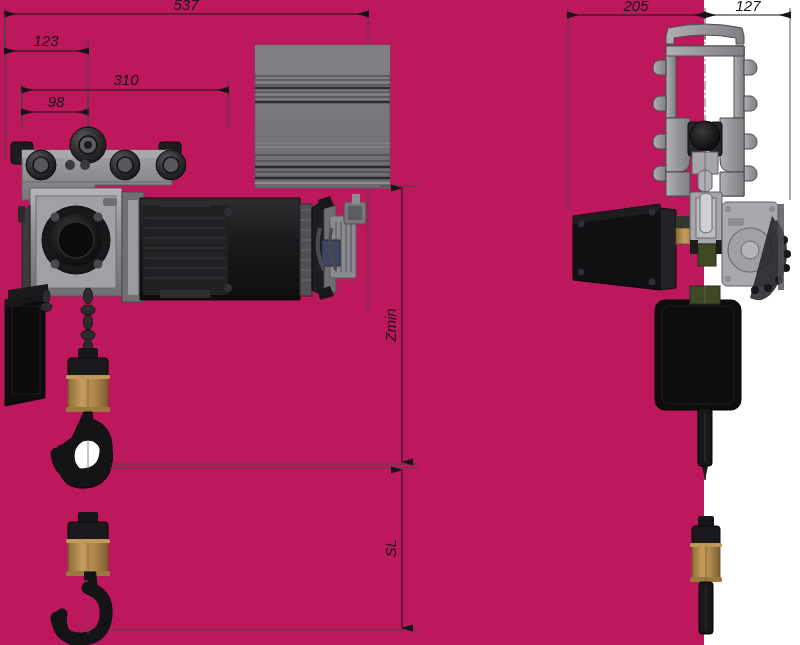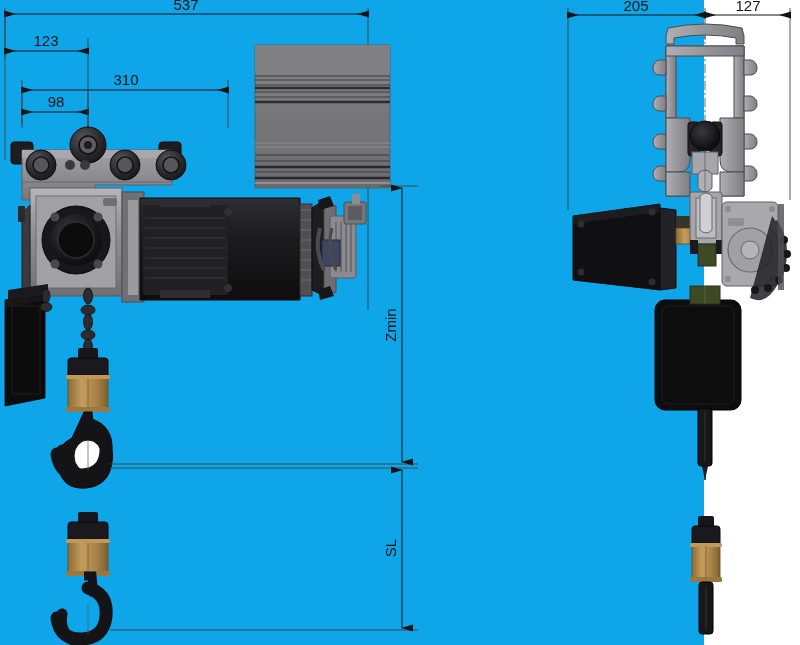--- a/index.html
+++ b/index.html
@@ -1,18 +1,18 @@
 <!DOCTYPE html>
 <html><head>
 <meta charset="utf-8">
 <style>
   html,body{margin:0;padding:0;background:#ffffff;}
   body{width:800px;height:645px;overflow:hidden;
        font-family:"Liberation Sans",sans-serif;}
-  #stage{position:relative;width:704px;height:645px;background:#0ea5e9;}
+  #stage{position:relative;width:704px;height:645px;background:#be185d;font-style:italic;}
   svg{display:block;}
   .dimtxt{font-family:"Liberation Sans",sans-serif;font-size:15px;fill:#141414;}
   .dimline{stroke:#141414;stroke-width:1;fill:none;}
   .extline{stroke:#444;stroke-width:0.9;fill:none;}
   .centerline{stroke:#444;stroke-width:0.8;fill:none;stroke-dasharray:9 3 2 3;}
 </style>
 </head>
 <body>
 
 <div id="stage">

